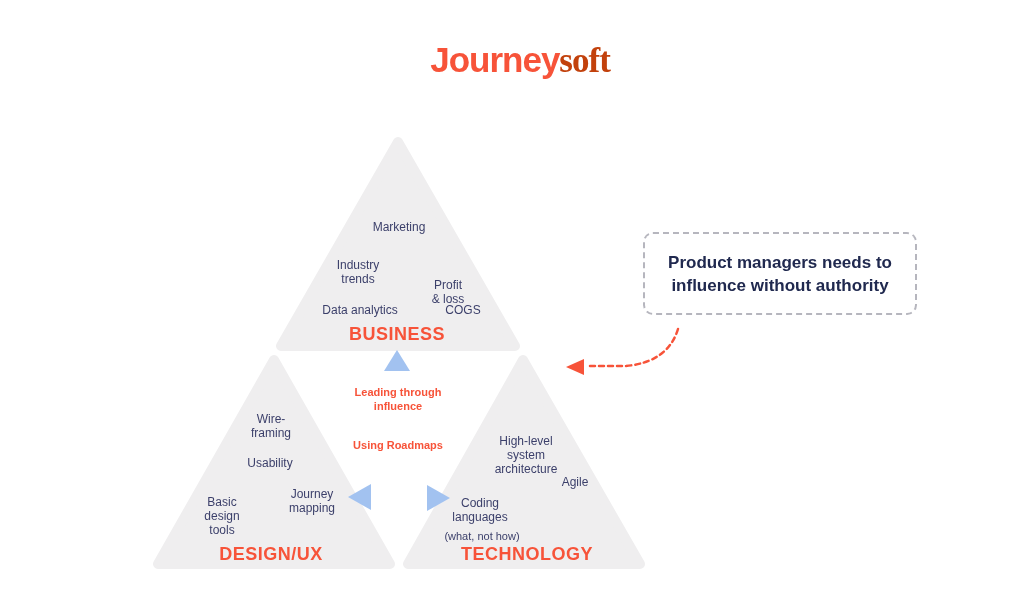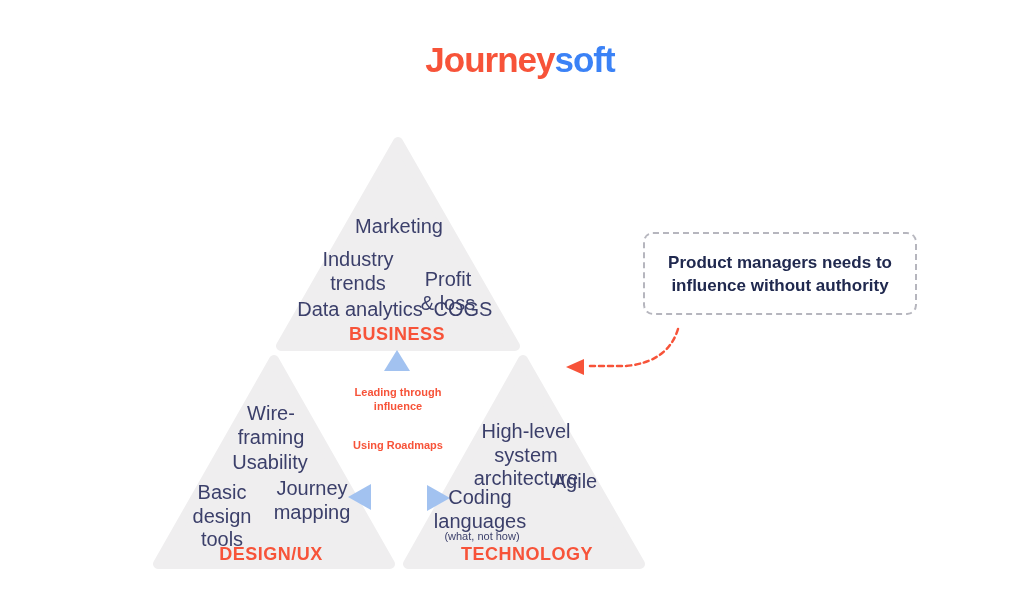--- a/index.html
+++ b/index.html
@@ -16,21 +16,21 @@
     position: absolute;
     left: 520px;
     top: 60px;
     transform: translate(-50%, -50%);
     font-size: 35px;
     font-weight: 800;
     letter-spacing: -1px;
     white-space: nowrap;
   }
   .logo-orange { color: #F75339; }
-  .logo-navy   { color: #3b82f6; }
+  .logo-navy   { color: #c2410c; font-family: Liberation Serif, serif; }
 
   .shapes { position: absolute; left: 0; top: 0; }
 
   .tri {
     fill: #EFEEEF;
     stroke: #EFEEEF;
     stroke-width: 10;
     stroke-linejoin: round;
   }
   .blue-arrow { fill: #A2C2F0; }
@@ -40,21 +40,21 @@
     stroke-width: 2.5;
     stroke-dasharray: 5 4;
     stroke-linecap: round;
   }
   .arrowhead { fill: #F75339; }
 
   .lbl {
     position: absolute;
     transform: translate(-50%, -50%);
     color: #3B3F6A;
-    font-size: 20px;
+    font-size: 12px;
     line-height: 1.18;
     text-align: center;
     white-space: pre-line;
   }
   .lbl-sm {
     position: absolute;
     transform: translate(-50%, -50%);
     color: #3B3F6A;
     font-size: 11px;
     text-align: center;

